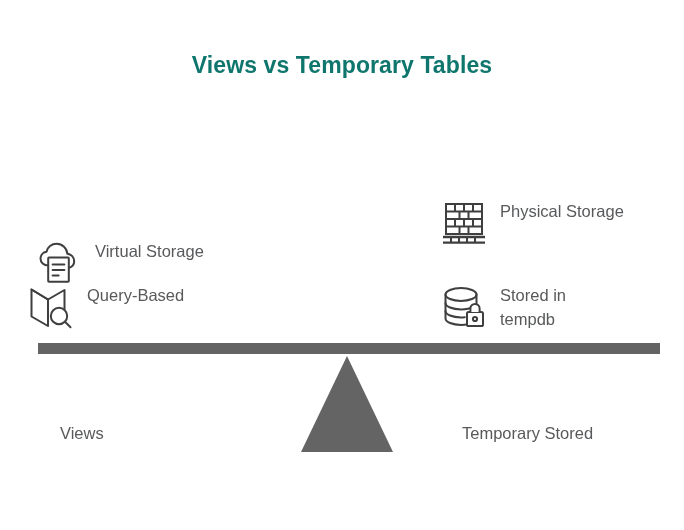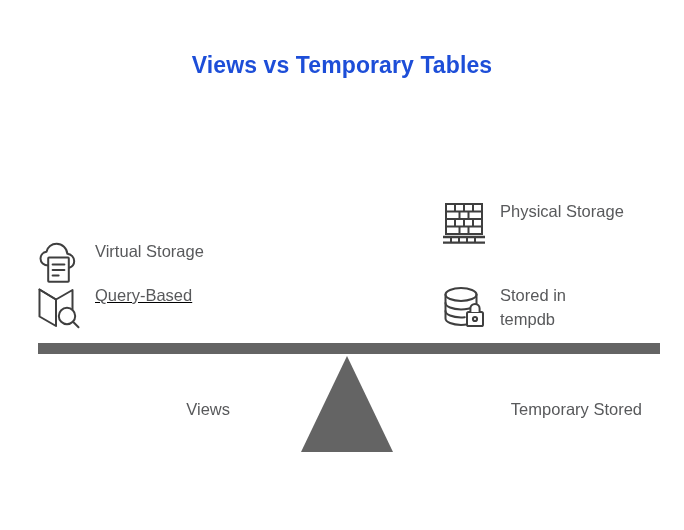--- a/index.html
+++ b/index.html
@@ -21,21 +21,21 @@
 
   
   .title {
     position: absolute;
     top: 52px;
     left: 0;
     width: 684px;
     text-align: center;
     font-size: 23px;
     font-weight: bold;
-    color: #1d4ed8;
+    color: #0f766e;
     letter-spacing: 0.1px;
   }
 
   
   .feature {
     position: absolute;
     display: flex;
     align-items: flex-start;
   }
   .feature .icon-box {
@@ -46,21 +46,21 @@
   }
   .feature .label {
     margin-left: 13px;
     font-size: 16.5px;
     color: #58595b;
     line-height: 1.45;
     white-space: pre-line;
   }
 
   #feat-virtual-storage  { left: 36px;  top: 240px; }
-  #feat-query-based      { left: 36px;  top: 284px; text-decoration: underline; }
+  #feat-query-based      { left: 28px;  top: 284px; }
   #feat-physical-storage { left: 441px; top: 200px; }
   #feat-stored-tempdb    { left: 441px; top: 284px; }
 
   
   .beam {
     position: absolute;
     left: 38px;
     top: 343px;
     width: 622px;
     height: 11px;
@@ -73,24 +73,24 @@
     width: 0;
     height: 0;
     border-left: 46px solid transparent;
     border-right: 46px solid transparent;
     border-bottom: 96px solid #646464;
   }
 
   
   .side-label {
     position: absolute;
-    top: 400px;
+    top: 424px;
     font-size: 16.5px;
     color: #58595b;
-    text-align: right;
+    text-align: left;
   }
   #side-label-left  { left: 60px;  width: 170px; }
   #side-label-right { left: 462px; width: 180px; }
 </style>
 </head>
 <body>
 
 <div id="infographic">
 
   <div class="title">Views vs Temporary Tables</div>

